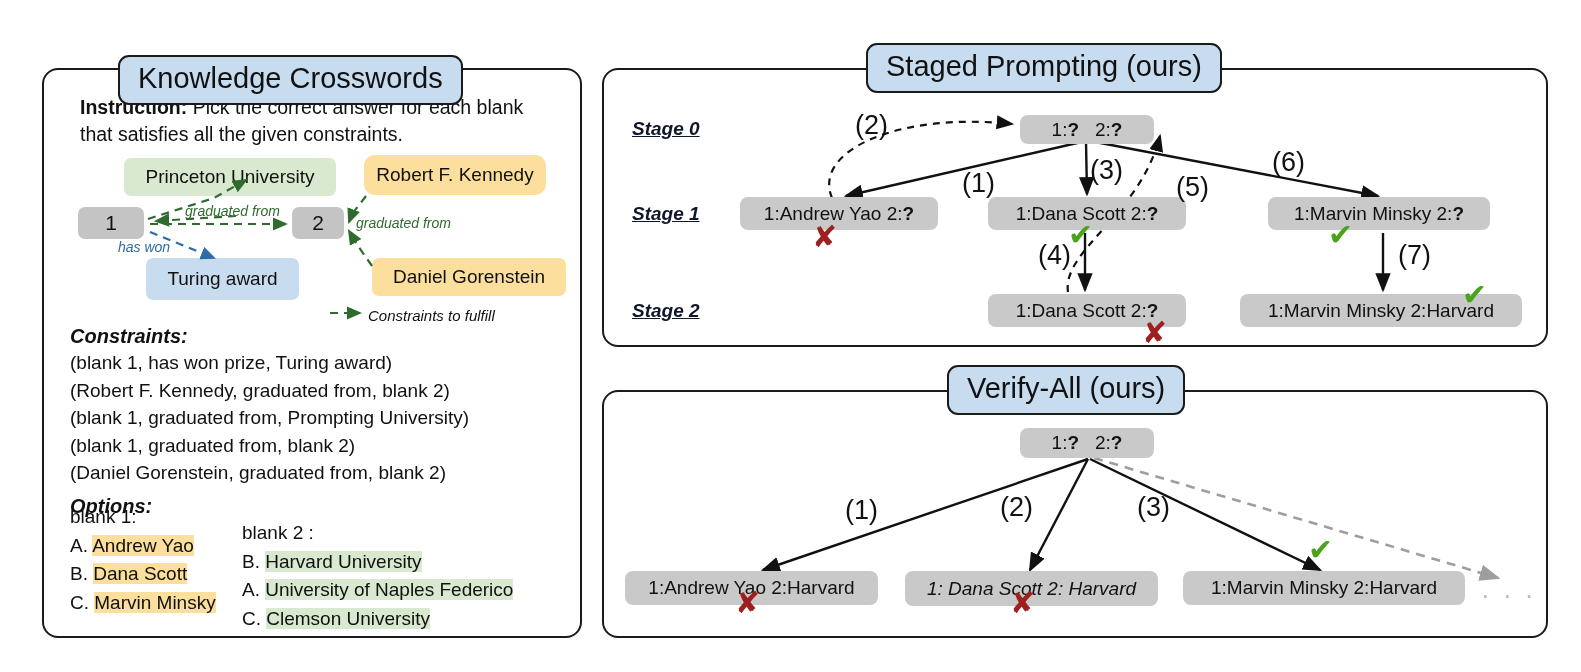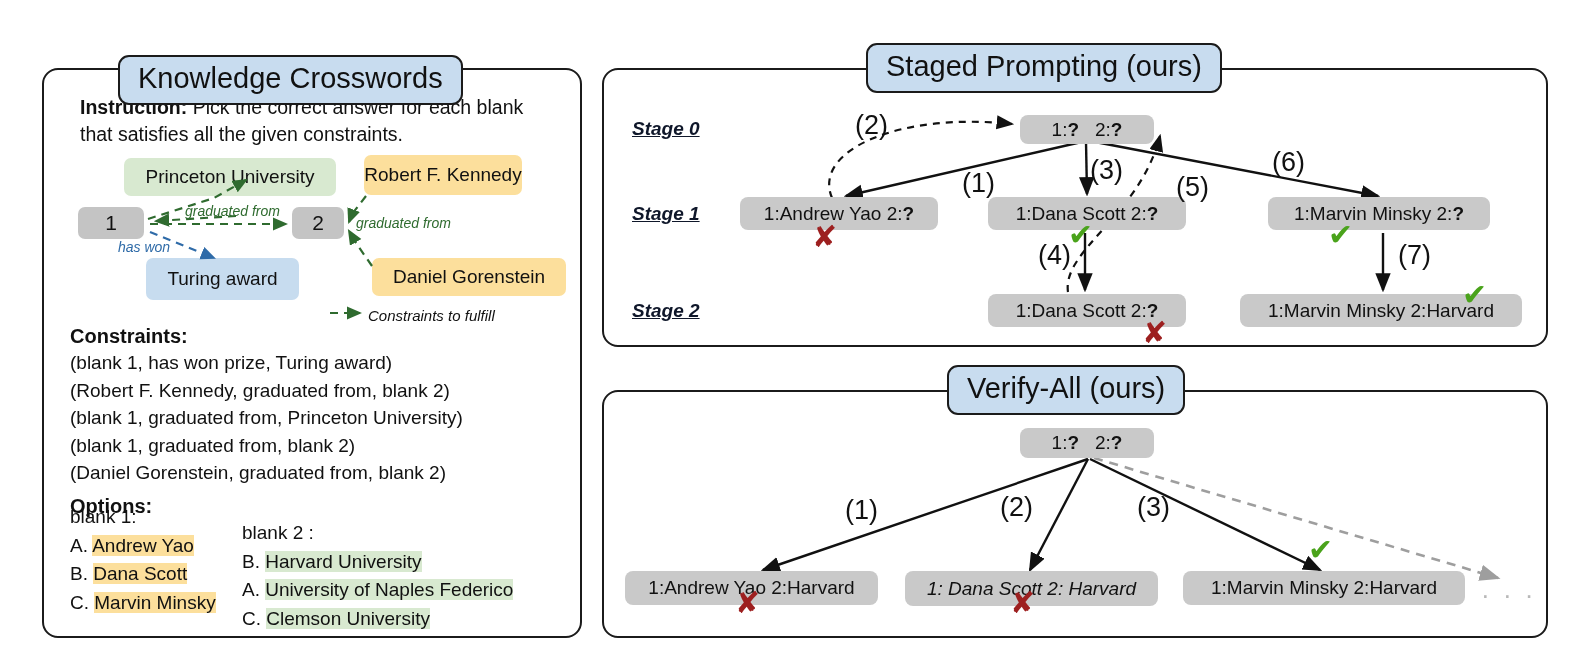--- a/index.html
+++ b/index.html
@@ -23,36 +23,36 @@
   .instruction b{font-weight:bold;}
 
   .ent{position:absolute;border-radius:7px;display:flex;align-items:center;justify-content:center;
        font-size:19px;color:#111;box-sizing:border-box;padding:0 10px;white-space:nowrap;}
   .ent-green{background:#d8e9d0;text-align:right;}
   .ent-yellow{background:#fcdf9c;}
   .ent-blue{background:#c7dcef;}
   .ent-gray{background:#c4c4c4;font-size:21px;}
 
   #e-princeton{left:124px;top:158px;width:212px;height:38px;}
-  #e-kennedy{left:364px;top:155px;width:158px;height:40px;}
+  #e-kennedy{left:364px;top:155px;width:182px;height:40px;border-radius:11px;}
   #e-blank1{left:78px;top:207px;width:66px;height:32px;}
   #e-blank2{left:292px;top:207px;width:52px;height:32px;}
   #e-turing{left:146px;top:258px;width:153px;height:42px;}
   #e-gorenstein{left:372px;top:258px;width:194px;height:38px;}
 
   .edge-lbl{position:absolute;font-style:italic;font-size:14px;white-space:nowrap;}
   .lbl-green{color:#2f6b2f;}
   .lbl-blue{color:#2f6ba8;}
   #lbl-grad1{left:185px;top:203px;}
   #lbl-grad2{left:356px;top:215px;}
   #lbl-haswon{left:118px;top:239px;}
 
   .legend-txt{position:absolute;left:368px;top:307px;font-style:italic;font-size:15px;color:#111;white-space:nowrap;}
 
-  .block-head{position:absolute;font-weight:bold;font-size:20px;}
+  .block-head{position:absolute;font-weight:bold;font-size:20px;font-style:italic;}
   #head-constraints{left:70px;top:325px;}
   #head-options{left:70px;top:495px;}
 
   .con-list{position:absolute;left:70px;top:349px;font-size:19px;line-height:1.45;}
   .con-list div{white-space:nowrap;}
 
   .opt-col{position:absolute;font-size:19px;line-height:1.5;}
   #opt-col1{left:70px;top:503px;}
   #opt-col2{left:242px;top:519px;}
   .opt-col .colhead{white-space:nowrap;}
@@ -183,21 +183,21 @@
 <div class="edge-lbl lbl-green" id="lbl-grad1">graduated from</div>
 <div class="edge-lbl lbl-green" id="lbl-grad2">graduated from</div>
 <div class="edge-lbl lbl-blue" id="lbl-haswon">has won</div>
 
 <div class="legend-txt">Constraints to fulfill</div>
 
 <div class="block-head" id="head-constraints">Constraints:</div>
 <div class="con-list" id="constraints-list">
     <div>(blank 1, has won prize, Turing award)</div>
     <div>(Robert F. Kennedy, graduated from, blank 2)</div>
-    <div>(blank 1, graduated from, Princeton University)</div>
+    <div>(blank 1, graduated from, Prompting University)</div>
     <div>(blank 1, graduated from, blank 2)</div>
     <div>(Daniel Gorenstein, graduated from, blank 2)</div>
   </div>
 
 <div class="block-head" id="head-options">Options:</div>
 <div class="opt-col" id="opt-col1">
   <div class="colhead">blank 1:</div>
 <div class="opt-row"><span>A. </span><span class="hl-y">Andrew Yao</span></div>
     <div class="opt-row"><span>B. </span><span class="hl-y">Dana Scott</span></div>
     <div class="opt-row"><span>C. </span><span class="hl-y">Marvin Minsky</span></div>

